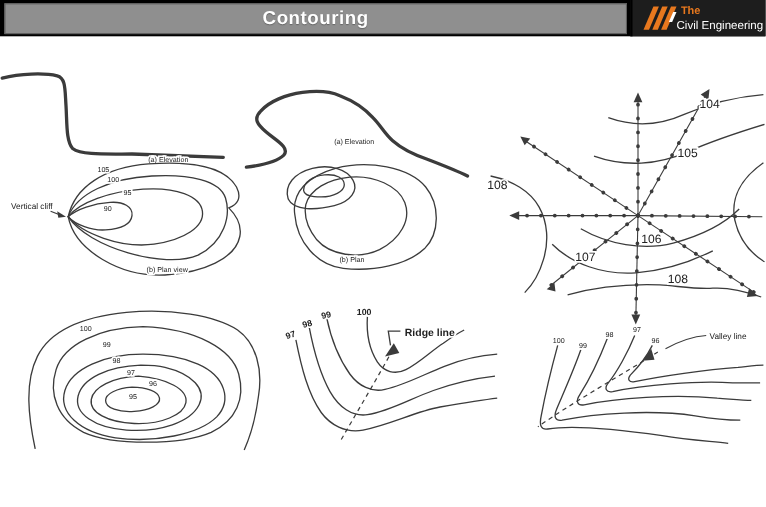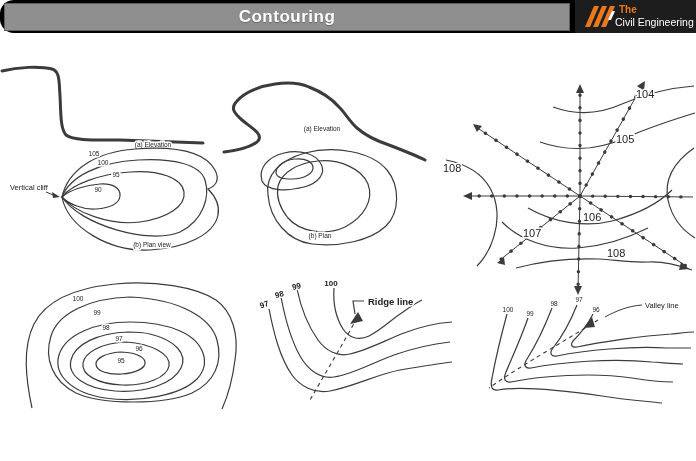--- a/index.html
+++ b/index.html
@@ -1,17 +1,17 @@
 <!DOCTYPE html>
 <html><head>
 <meta charset="utf-8">
 <style>
   html,body{margin:0;padding:0;background:#fff;}
   body{width:696px;height:461px;position:relative;font-family:"Liberation Sans",sans-serif;overflow:hidden;}
-  .header{position:absolute;left:0;top:0;width:696px;height:33px;background:#000;z-index:5;display:flex;border-radius:14px;}
+  .header{position:absolute;left:0;top:0;width:696px;height:33px;background:#000;z-index:5;display:flex;}
   .titlebar{position:absolute;left:4px;top:3px;width:564px;height:26px;background:#8f8f8f;border:1px solid #5f5f5f;display:flex;align-items:center;justify-content:center;}
   .titlebar span{color:#fff;font-weight:bold;font-size:17px;letter-spacing:.5px;text-shadow:0 1px 1px #666;}
   .logobox{position:absolute;left:573px;top:0;width:123px;height:33px;background:#1d1d1d;border-left:2px solid #000;}
   .figure-svg{position:absolute;left:0;top:0;z-index:1;}
   .ink{stroke:#3b3b3b;fill:none;}
   .thick{stroke-width:3px;stroke-linecap:round;}
   .thin{stroke-width:1.2px;}
   .spoke{stroke-width:1px;}
   .spokedots{stroke-width:3.4px;stroke-linecap:round;stroke-dasharray:0.1 12.5;}
   .dash{stroke-width:1.1px;stroke-dasharray:4 3.5;}

